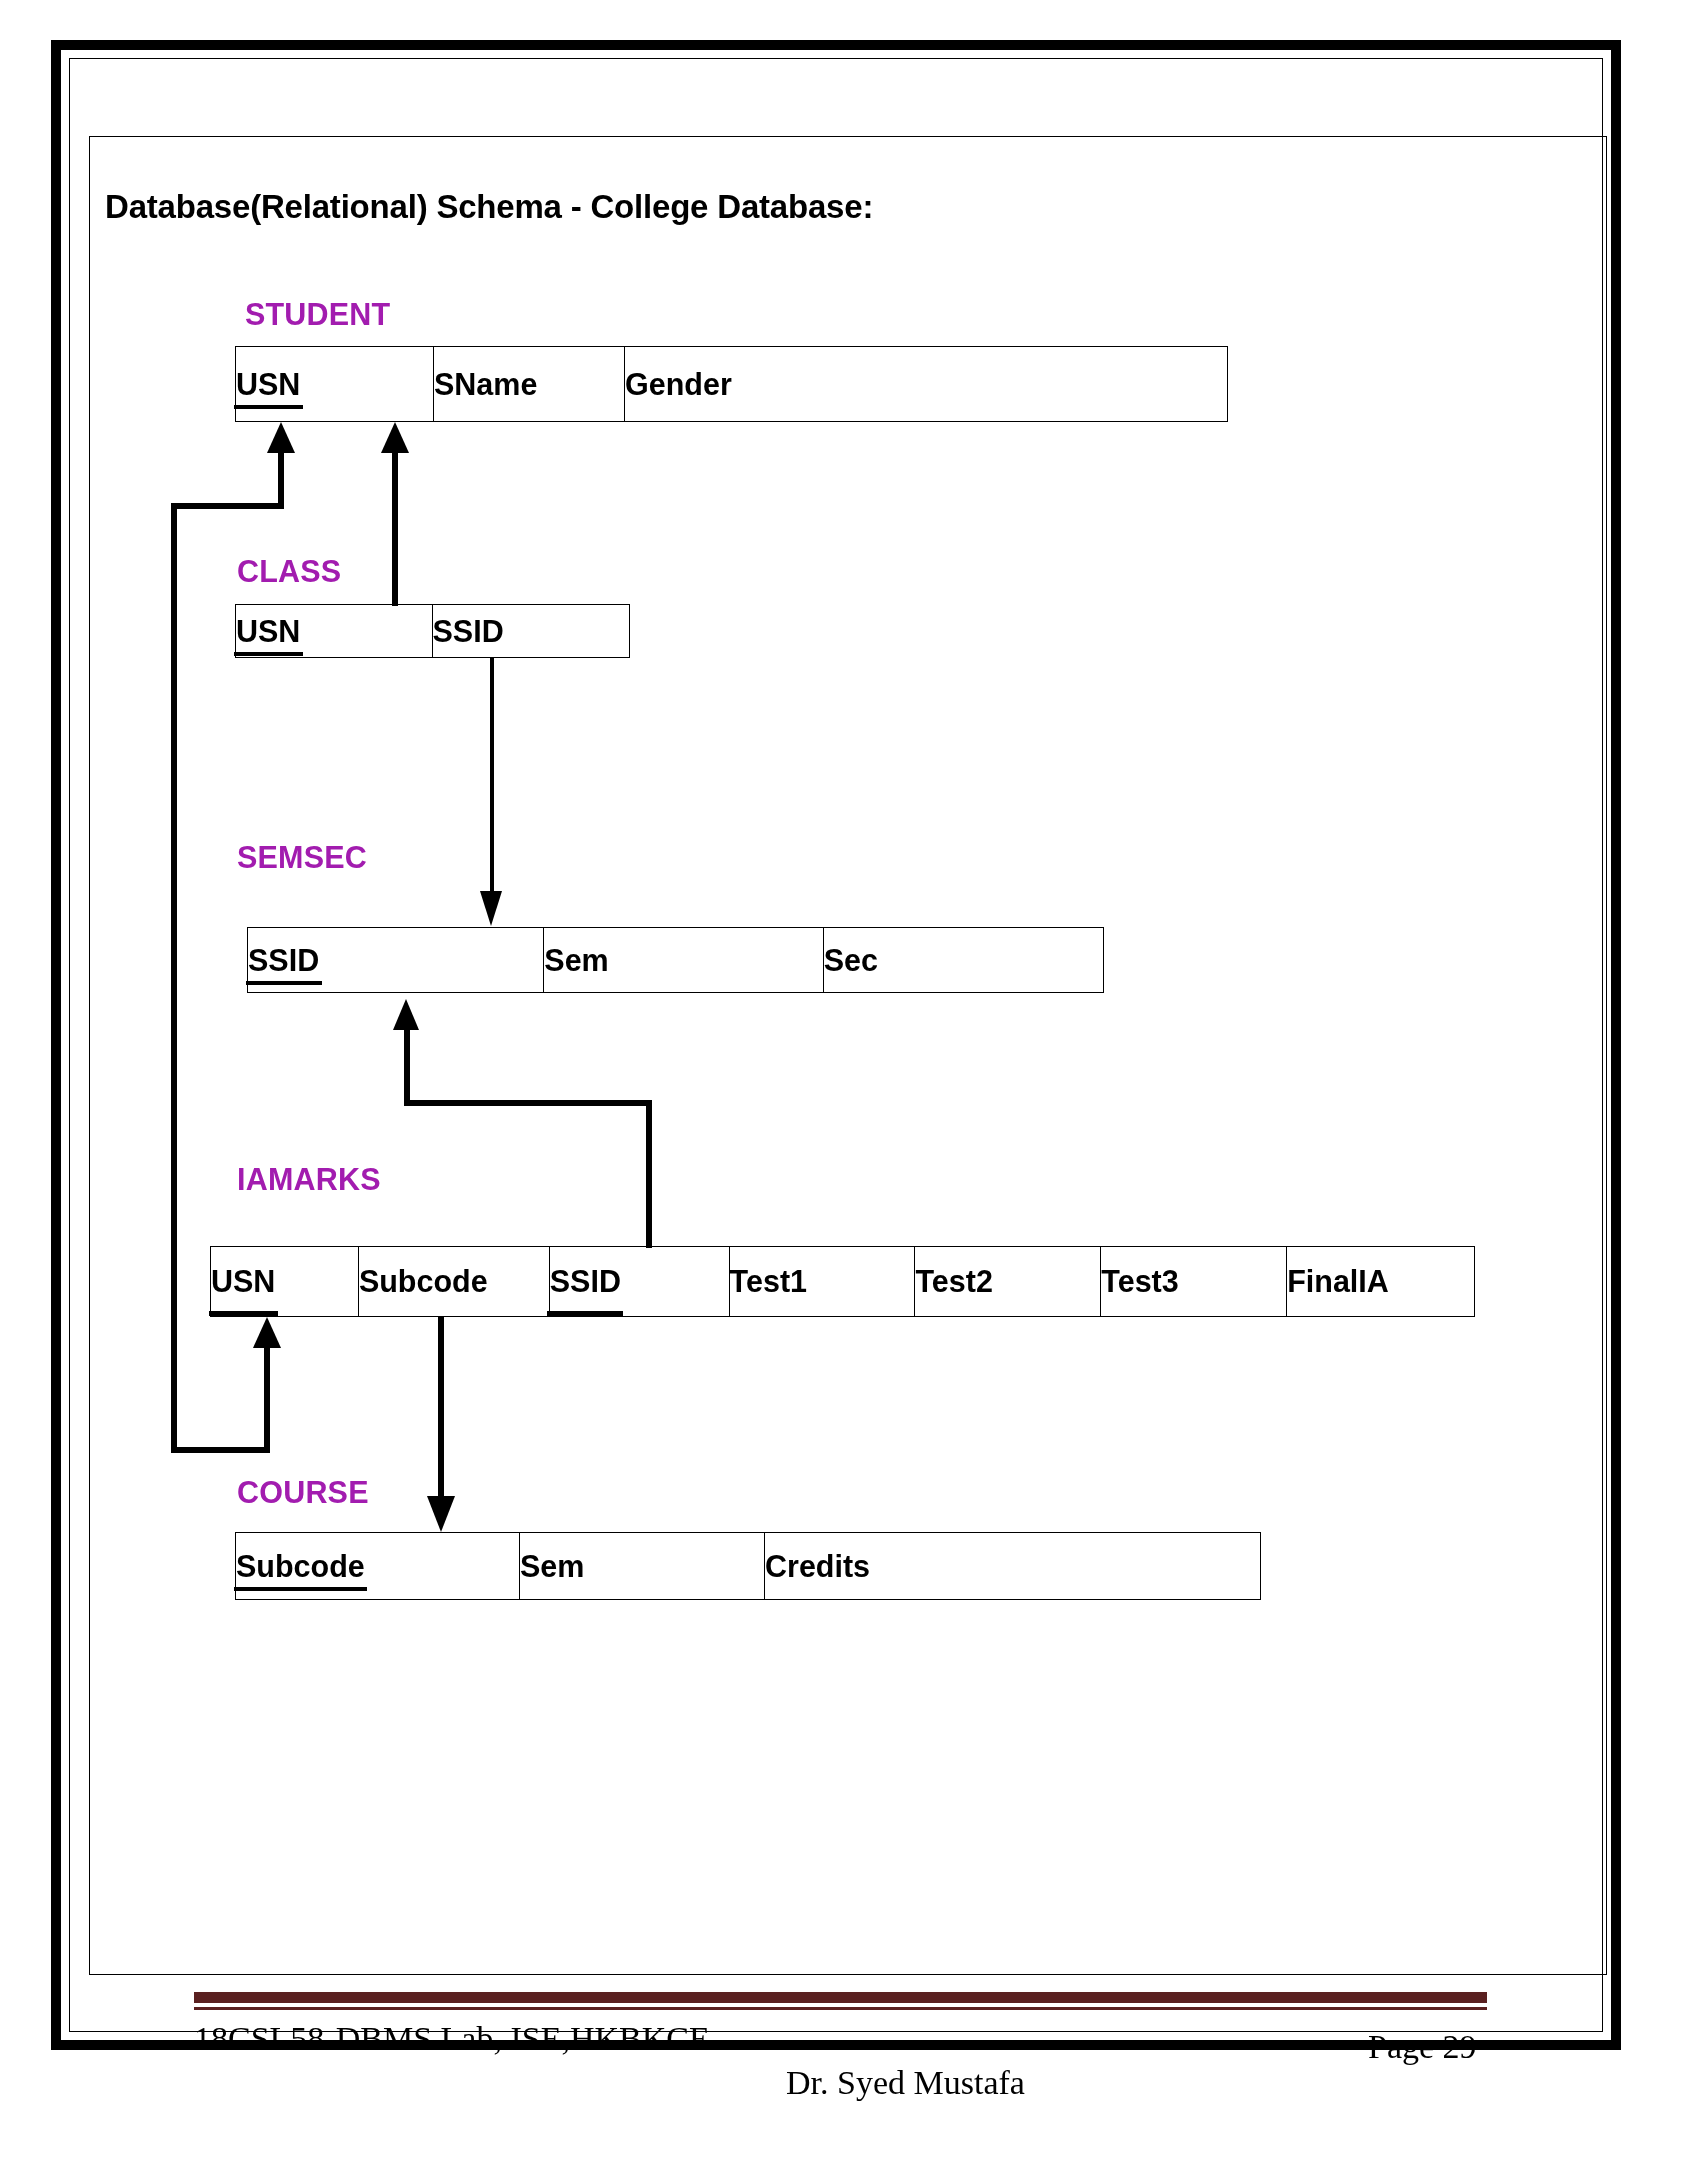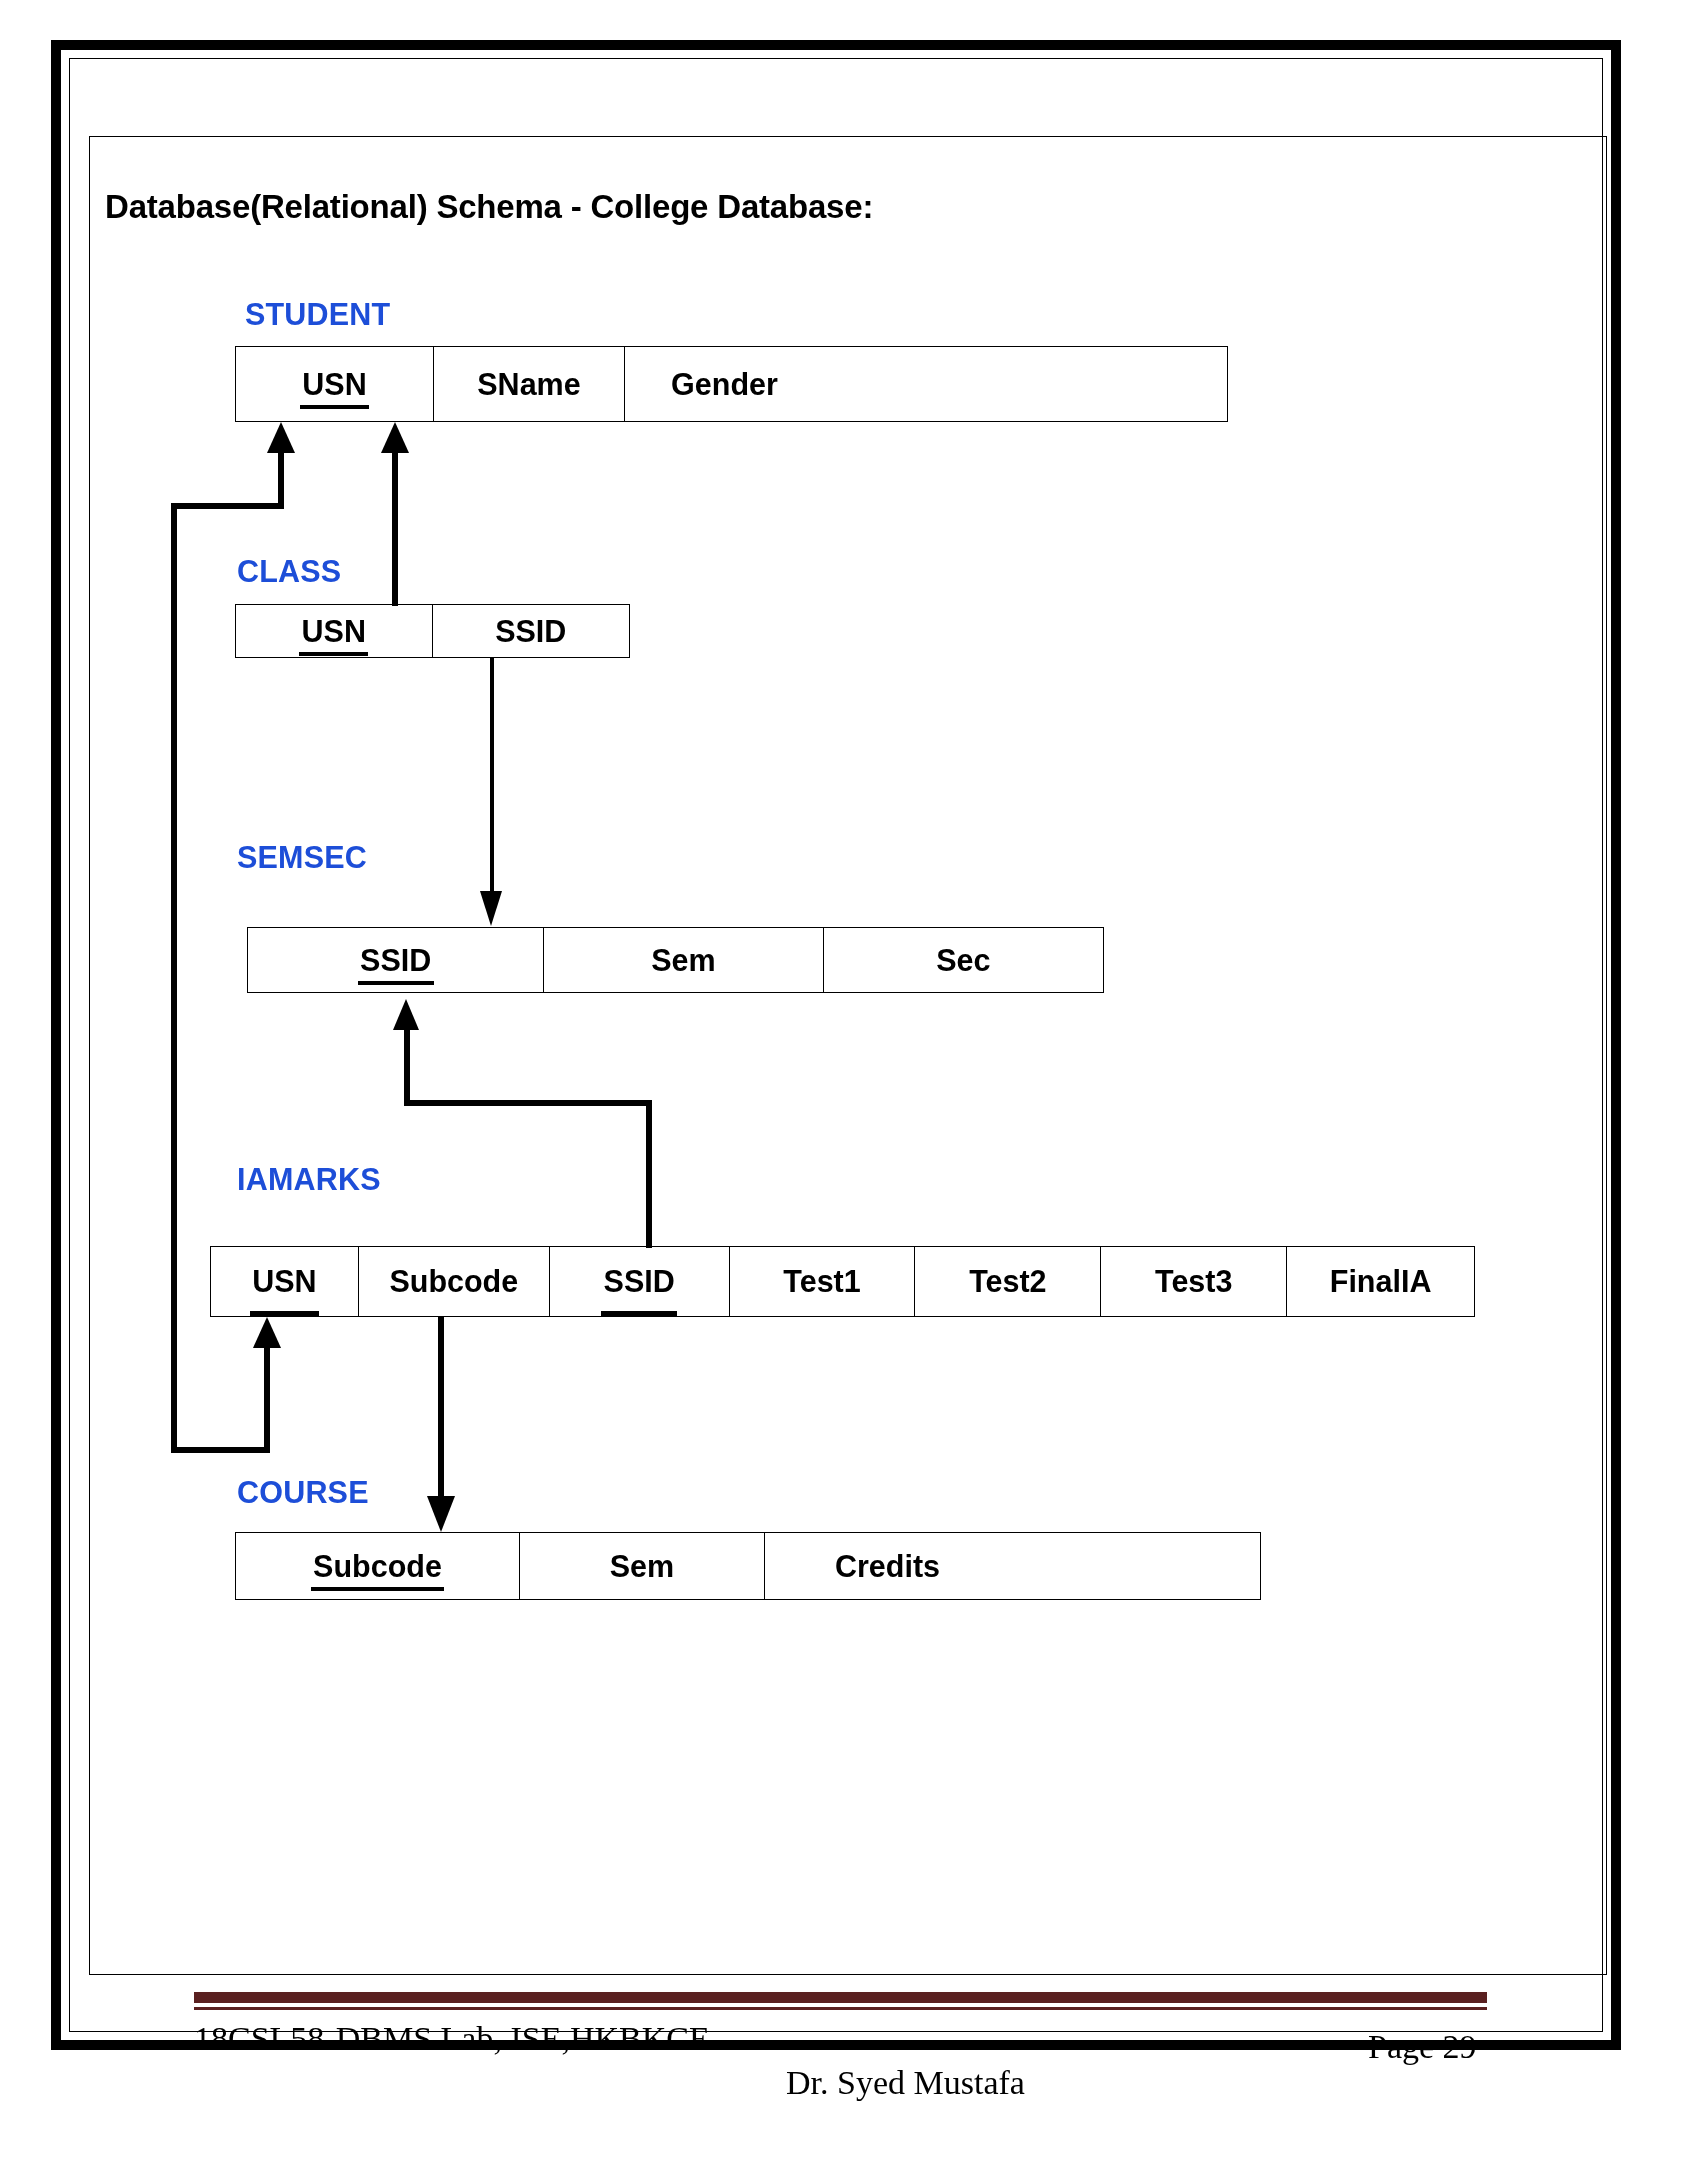--- a/index.html
+++ b/index.html
@@ -12,26 +12,26 @@
   #mid-frame{position:absolute;left:69px;top:58px;width:1534px;height:1974px;
              border:1.6px solid #000;box-sizing:border-box;}
   #content-frame{position:absolute;left:89px;top:136px;width:1518px;height:1839px;
                  border:1.6px solid #000;box-sizing:border-box;border-right:1.6px solid #000;}
 
   
   #heading{position:absolute;left:105px;top:188px;font-size:33px;font-weight:bold;
            color:#000;letter-spacing:-0.2px;white-space:nowrap;}
 
   
-  .caption{position:absolute;font-size:30.5px;font-weight:bold;color:#1d4ed8;white-space:nowrap;letter-spacing:0.2px;}
+  .caption{position:absolute;font-size:30.5px;font-weight:bold;color:#a21caf;white-space:nowrap;letter-spacing:0.2px;}
 
   
   .schema-table{position:absolute;display:flex;border:1.6px solid #000;box-sizing:border-box;background:#fff;}
   .cell{border-right:1.6px solid #000;box-sizing:border-box;display:flex;
-        align-items:center;justify-content:center;font-size:30.5px;font-weight:bold;
+        align-items:center;justify-content:flex-start;font-size:30.5px;font-weight:bold;
         color:#000;white-space:nowrap;position:relative;}
   .cell:last-child{border-right:none;}
   .cell .lbl{position:relative;display:inline-block;}
   .cell.pk .lbl::after{content:"";position:absolute;left:-2.5px;right:-2.5px;bottom:-7.4px;
                        height:4.1px;background:#000;}
   .cell.pk-low .lbl::after{bottom:-16.5px;}
 
   
   .vline{position:absolute;background:#000;}
   .hline{position:absolute;background:#000;}

